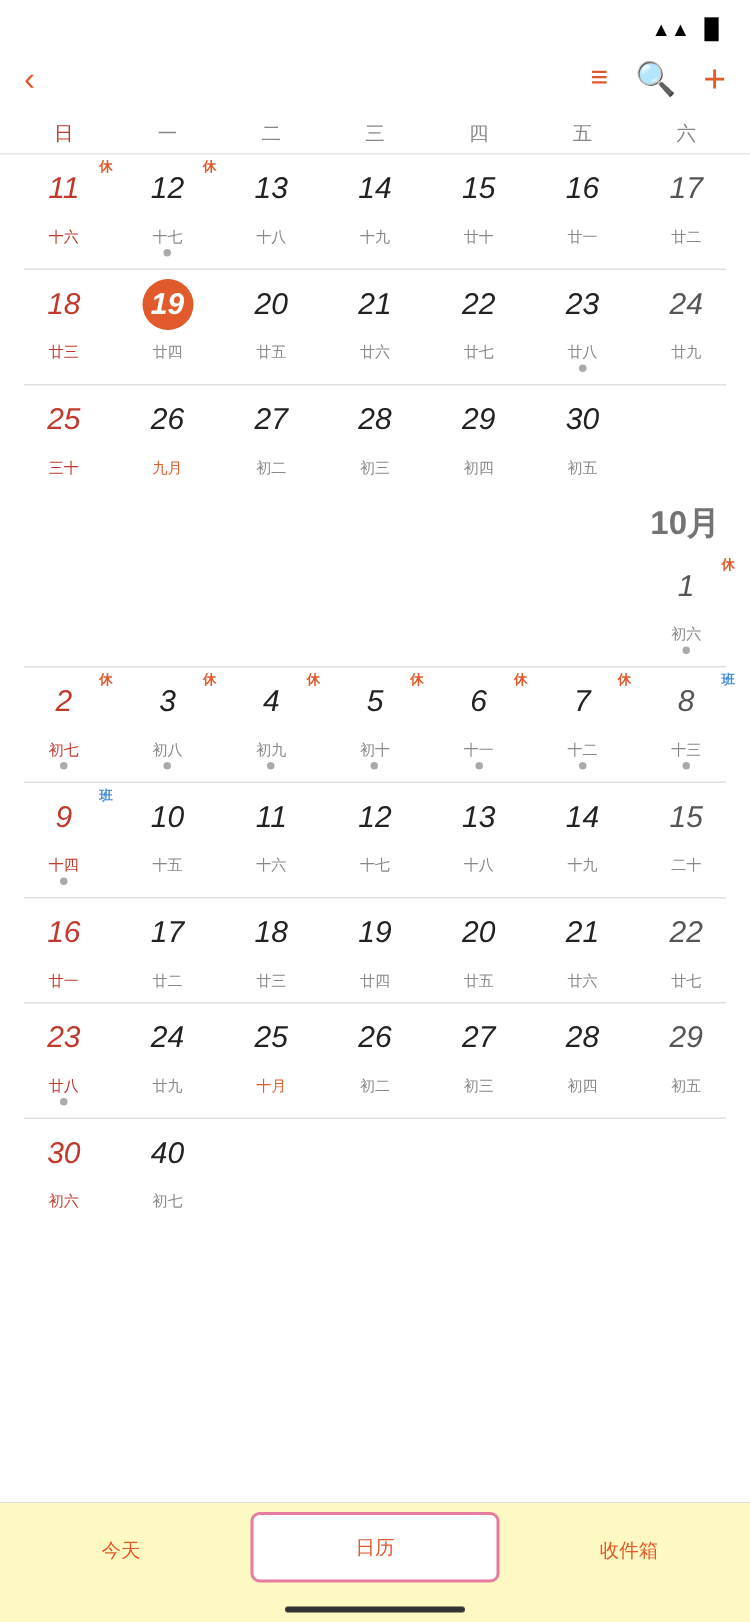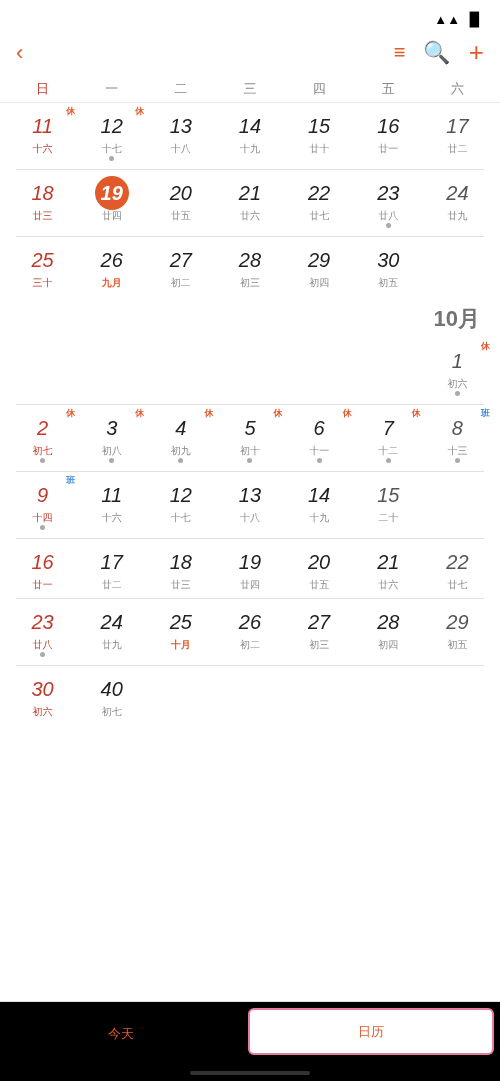--- a/index.html
+++ b/index.html
@@ -128,25 +128,25 @@
       position: absolute;
       width: 34px;
       height: 34px;
       background: #e05a2b;
       border-radius: 50%;
       top: 0; left: 0;
     }
     .lunar-day {
       font-size: 10px;
       color: #888;
-      margin-top: 1px;
+      margin-top: 11px;
       line-height: 1;
     }
     .lunar-day.sunday { color: #c0392b; }
-    .lunar-day.special { color: #e05a2b; font-weight: bold; }
+    .lunar-day.special { color: #e05a2b; }
     .badge {
       position: absolute;
       top: 0;
       right: 2px;
       font-size: 9px;
       font-weight: 600;
       color: #e05a2b;
     }
     .badge.ban { color: #4a90d9; }
     .dot {
@@ -160,21 +160,21 @@
     .divider {
       border: none;
       border-top: 1px solid #e0e0e0;
       margin: 2px 8px;
     }
 
     .bottom-tab-bar {
       position: fixed;
       bottom: 0;
       width: 500px;
-      background: #000000;
+      background: #fef9c3;
       border-top: 1px solid #ddd;
       display: flex;
       align-items: stretch;
       height: 80px;
       padding-bottom: 16px;
     }
     .tab-item {
       flex: 1;
       display: flex;
       flex-direction: column;
@@ -456,20 +456,26 @@
       <div class="day-cell">
         <span class="badge ban">班</span>
         <div class="day-number-wrap">
           <span class="day-number sunday">9</span>
         </div>
         <span class="lunar-day sunday">十四</span>
         <div class="dot"></div>
       </div>
       <div class="day-cell">
         <div class="day-number-wrap">
+          <span class="day-number">10</span>
+        </div>
+        <span class="lunar-day">十五</span>
+      </div>
+      <div class="day-cell">
+        <div class="day-number-wrap">
           <span class="day-number">11</span>
         </div>
         <span class="lunar-day">十六</span>
       </div>
       <div class="day-cell">
         <div class="day-number-wrap">
           <span class="day-number">12</span>
         </div>
         <span class="lunar-day">十七</span>
       </div>
@@ -607,15 +613,18 @@
 
 <div class="spacer-bottom"></div>
 
 <div class="bottom-tab-bar">
   <div class="tab-item">
     <span>今天</span>
   </div>
   <div class="tab-item active">
     <span>日历</span>
   </div>
+  <div class="tab-item">
+    <span>收件箱</span>
+  </div>
 </div>
 
 <div class="home-indicator"></div>
 
 </body></html>

